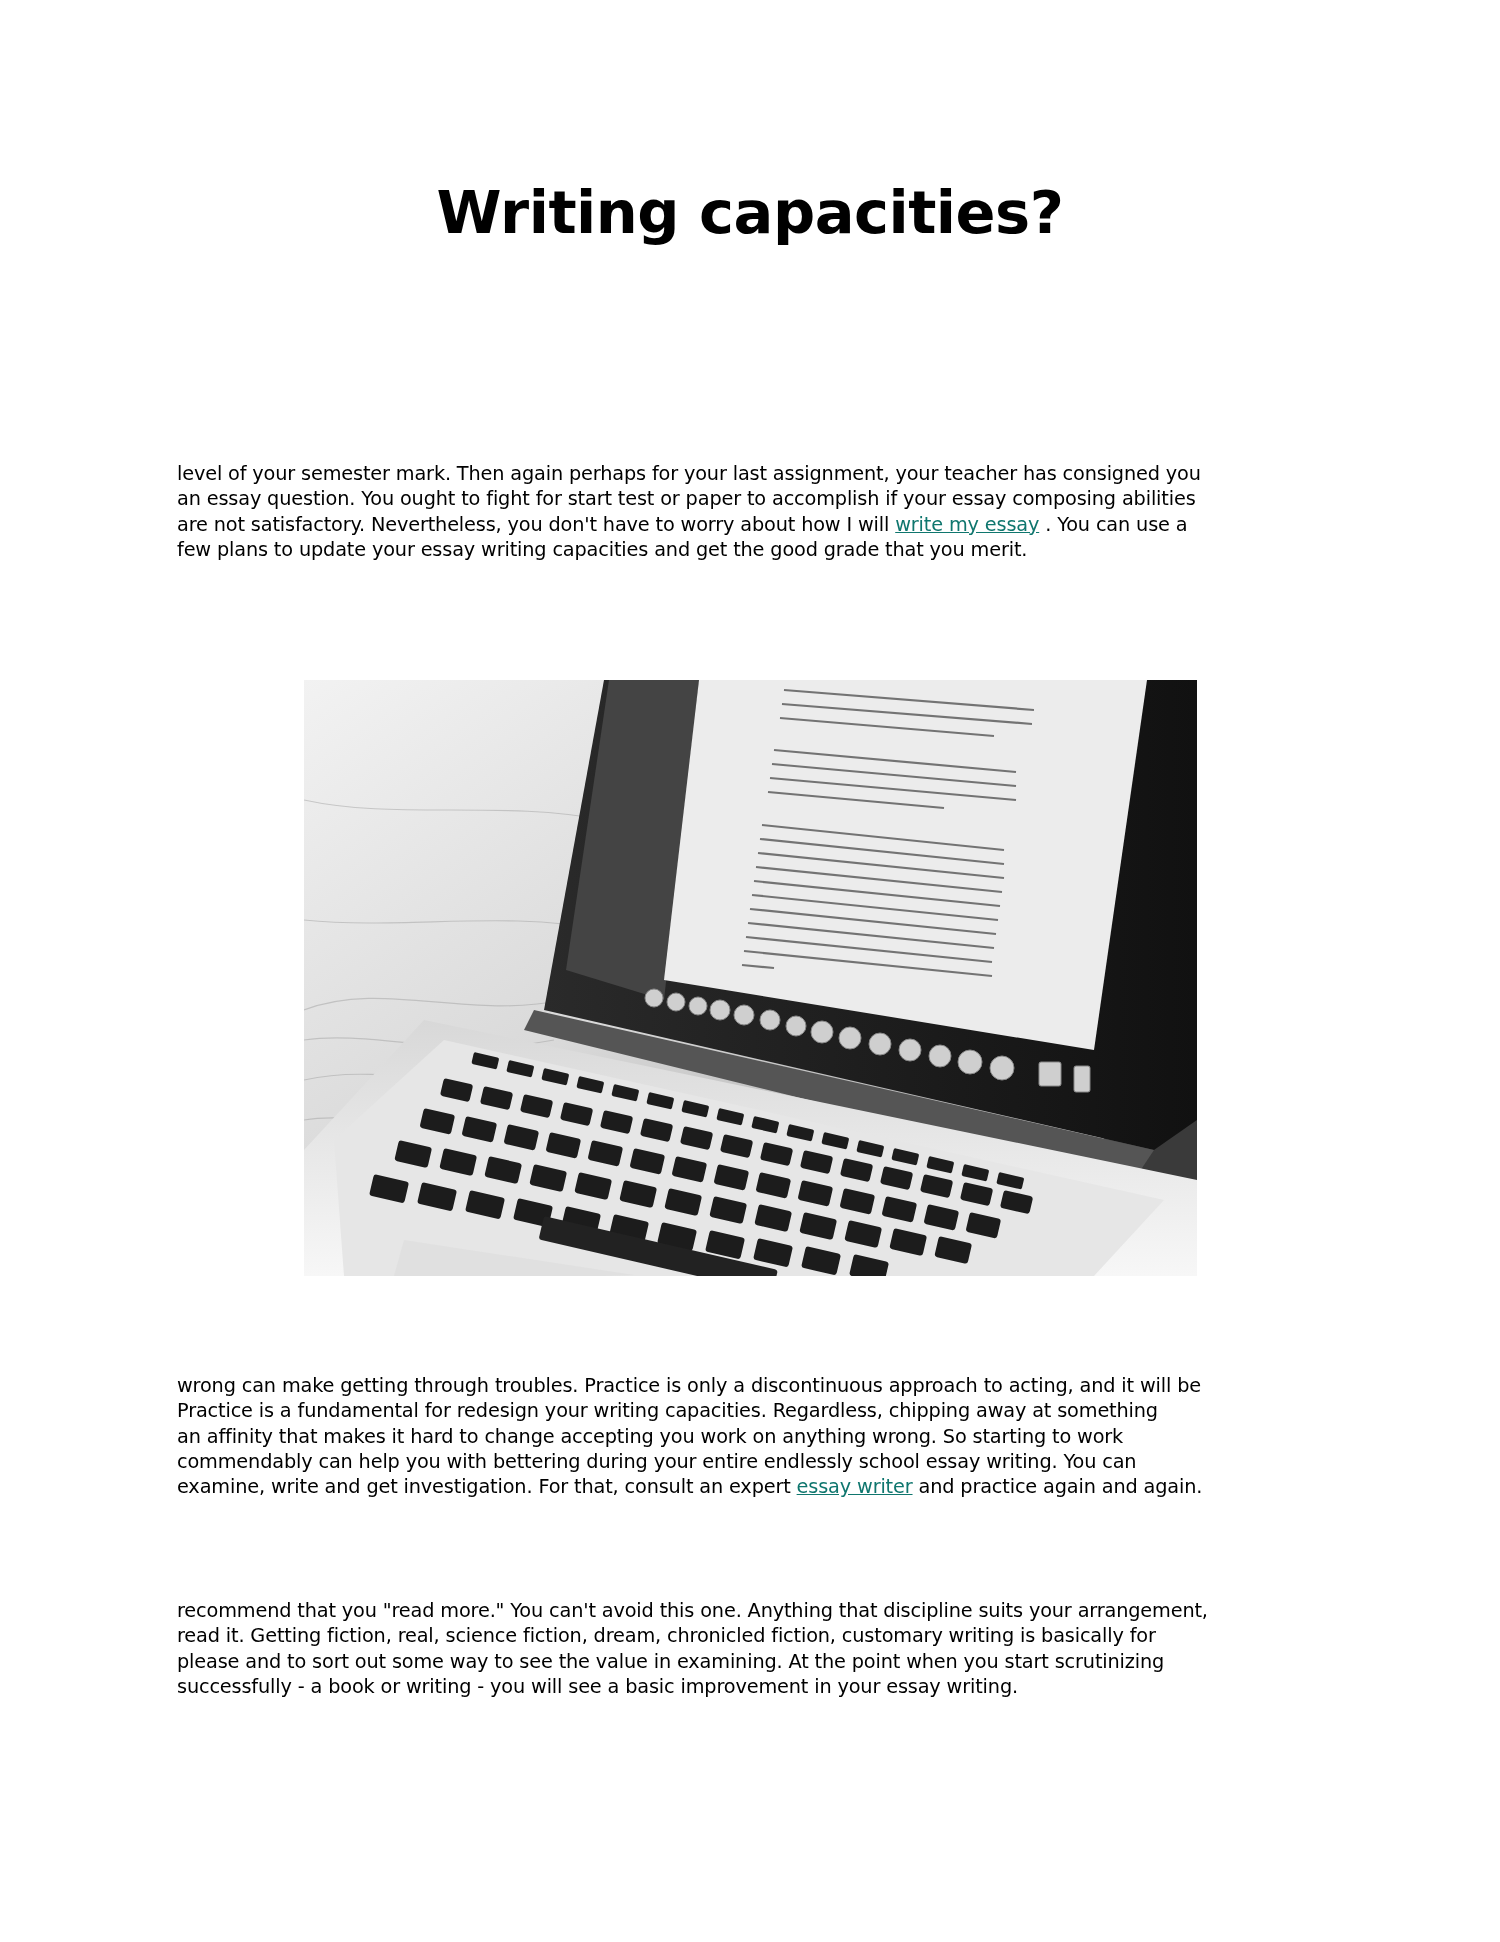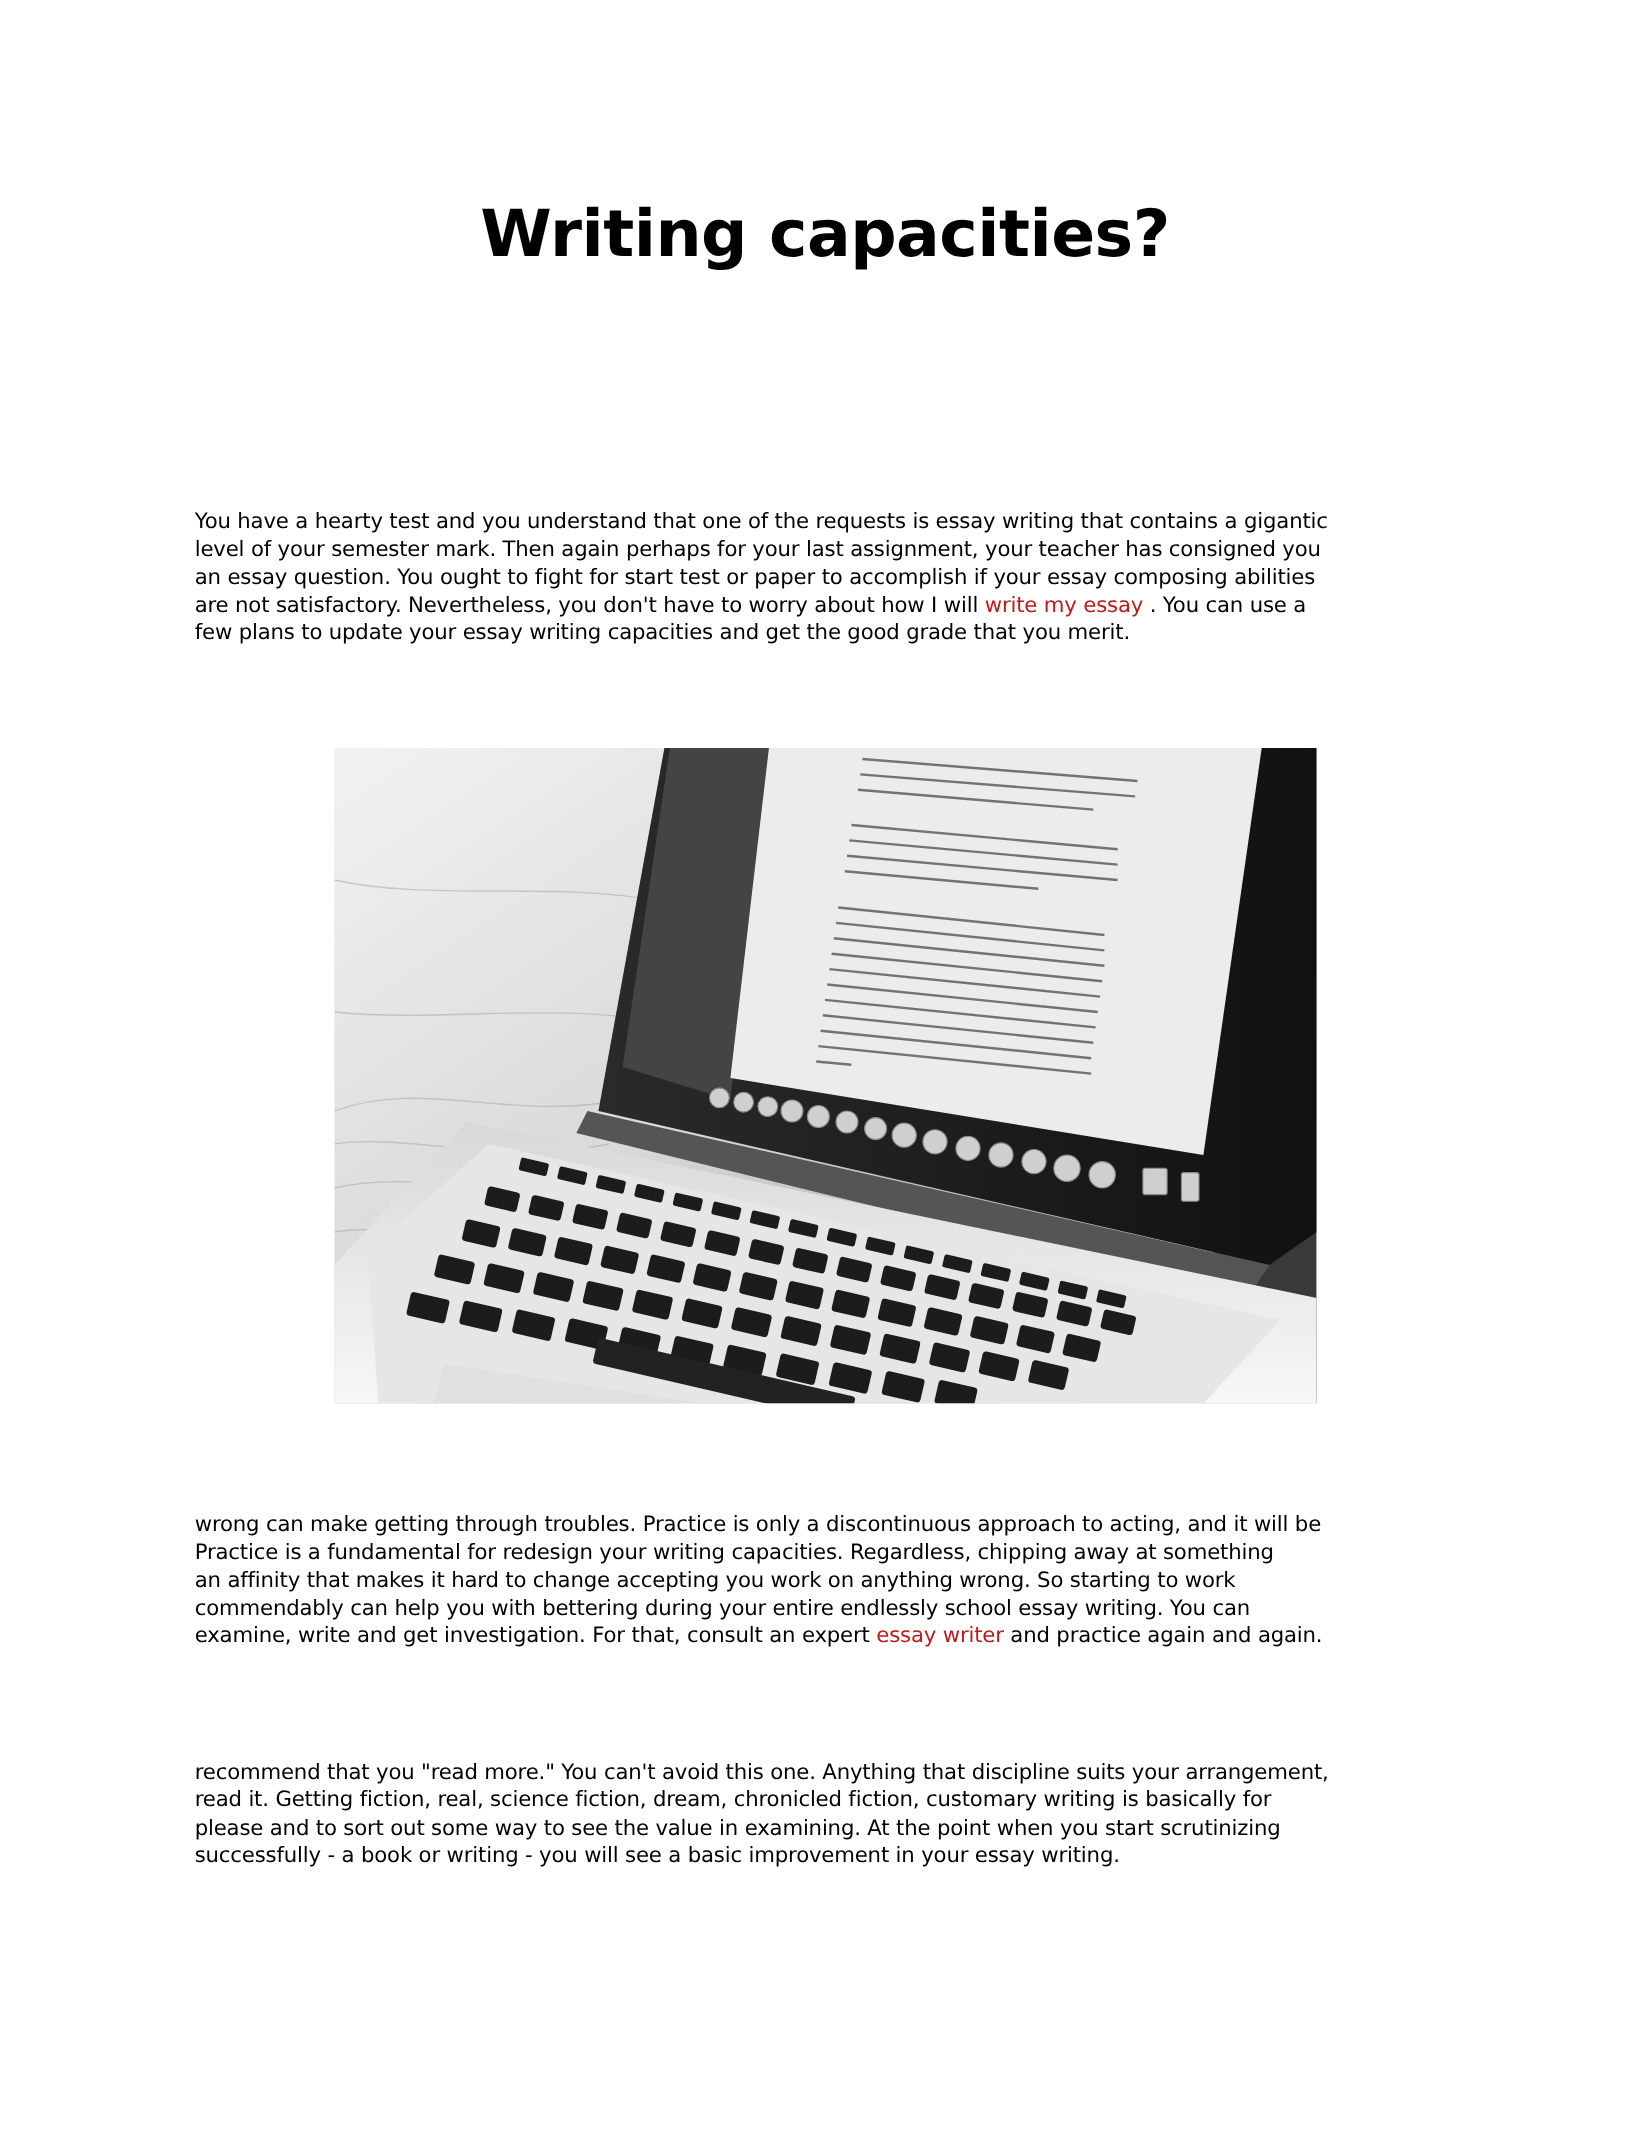--- a/index.html
+++ b/index.html
@@ -37,21 +37,22 @@
       font-size: 19.3px;
       line-height: 25.3px;
       letter-spacing: -0.15px;
       word-spacing: 0px;
     }
     .para-1 { top: 461px; }
     .para-2 { top: 1373px; }
     .para-3 { top: 1598px; }
     .para-line { display: block; white-space: nowrap; }
     .link {
-      color: #b91c1c;
+      color: #0f766e;
+      text-decoration: underline;
       cursor: pointer;
     }
     .figure {
       position: absolute;
       left: 304px;
       top: 680px;
       width: 893px;
       height: 596px;
       overflow: hidden;
       background: #e8e8e8;
@@ -59,21 +60,20 @@
     .figure svg { display: block; }
   </style>
 </head>
 <body>
 
 <h1 class="page-title">
   <span class="para-line">Writing capacities?</span>
 </h1>
 
 <p class="para para-1">
-  <span class="para-line">You have a hearty test and you understand that one of the requests is essay writing that contains a gigantic</span>
   <span class="para-line">level of your semester mark. Then again perhaps for your last assignment, your teacher has consigned you</span>
   <span class="para-line">an essay question. You ought to fight for start test or paper to accomplish if your essay composing abilities</span>
   <span class="para-line"><span>are not satisfactory. Nevertheless, you don't have to worry about how I will </span><a class="link">write my essay</a><span> . You can use a</span></span>
   <span class="para-line">few plans to update your essay writing capacities and get the good grade that you merit.</span>
 </p>
 
 <div class="figure">
   <svg width="893" height="596" viewBox="0 0 893 596" xmlns="http://www.w3.org/2000/svg">
     <defs>
       <linearGradient id="tableGrad" x1="0" y1="0" x2="1" y2="1">

